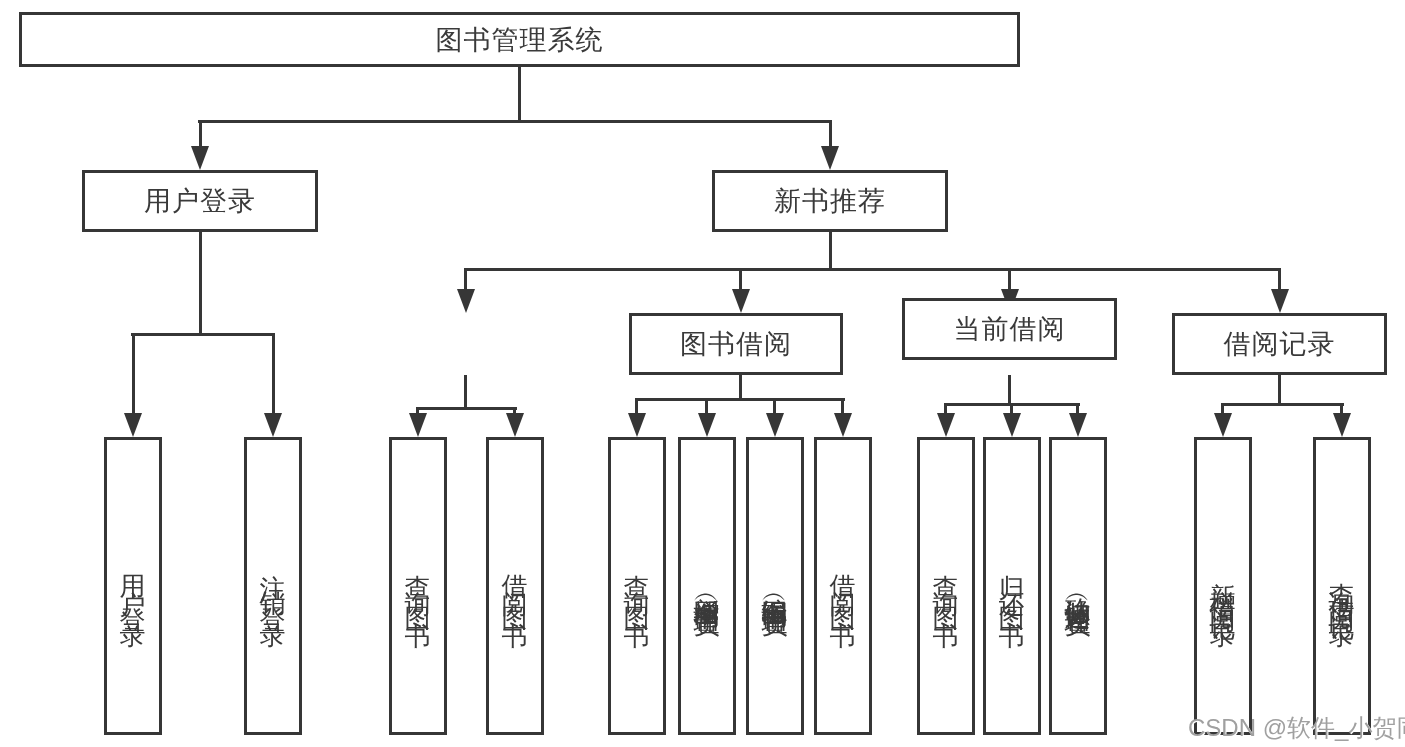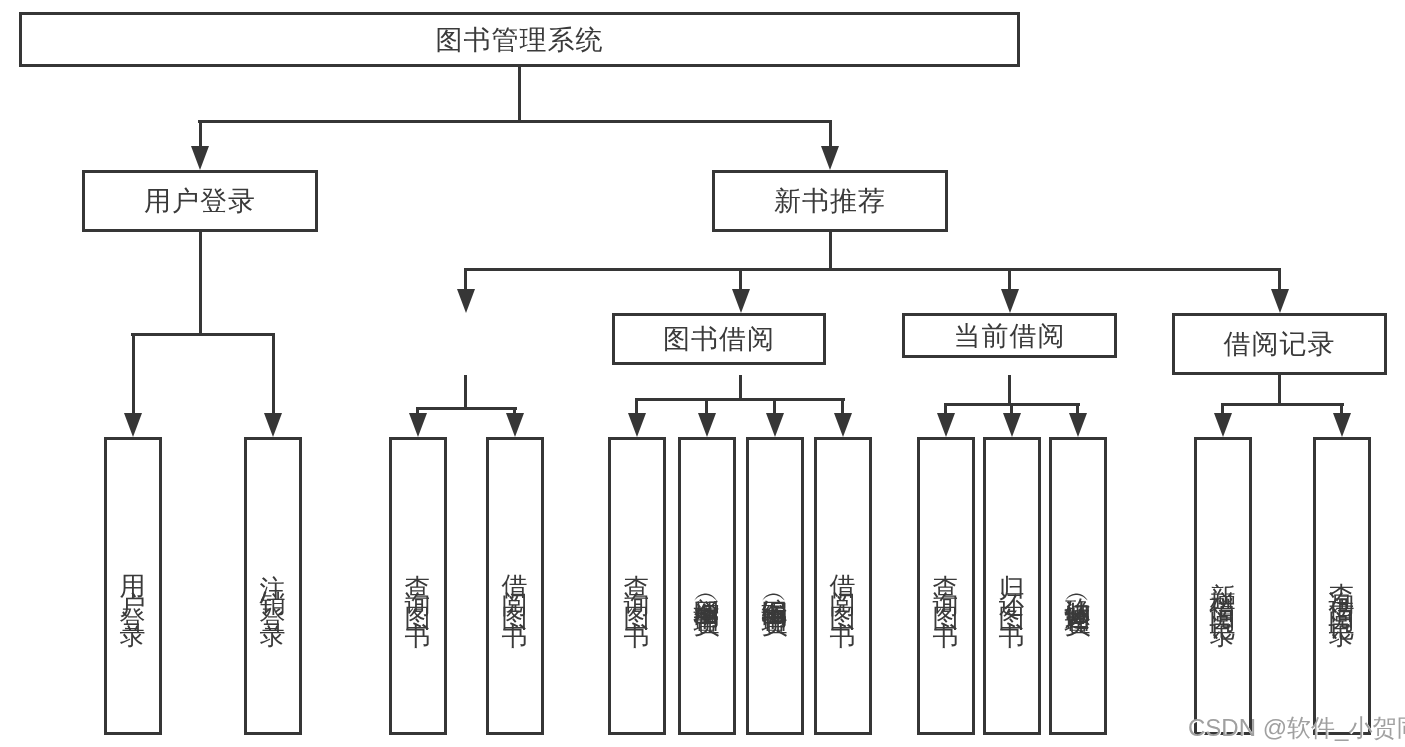--- a/index.html
+++ b/index.html
@@ -84,24 +84,24 @@
   <div class="hline" style="left:464px;top:268px;width:817px"></div>
   <div class="vline" style="left:464px;top:268px;height:22px"></div>
   <div class="arrow" style="left:457px;top:289px"></div>
   <div class="vline" style="left:739px;top:268px;height:22px"></div>
   <div class="arrow" style="left:732px;top:289px"></div>
   <div class="vline" style="left:1008px;top:268px;height:22px"></div>
   <div class="arrow" style="left:1001px;top:289px"></div>
   <div class="vline" style="left:1278px;top:268px;height:22px"></div>
   <div class="arrow" style="left:1271px;top:289px"></div>
 
-  <div class="box hdr" style="left:612px;top:313px;width:214px;height:52px">
+  <div class="box hdr" style="left:629px;top:313px;width:214px;height:62px">
     <span>图书借阅</span>
   </div>
-  <div class="box hdr" style="left:902px;top:313px;width:215px;height:45px">
+  <div class="box hdr" style="left:902px;top:298px;width:215px;height:62px">
     <span>当前借阅</span>
   </div>
   <div class="box hdr" style="left:1172px;top:313px;width:215px;height:62px">
     <span>借阅记录</span>
   </div>
 
   <div class="vline" style="left:464px;top:375px;height:32px"></div>
   <div class="hline" style="left:416px;top:407px;width:101px"></div>
   <div class="vline" style="left:416px;top:407px;height:8px"></div>
   <div class="arrow" style="left:409px;top:413px"></div>

